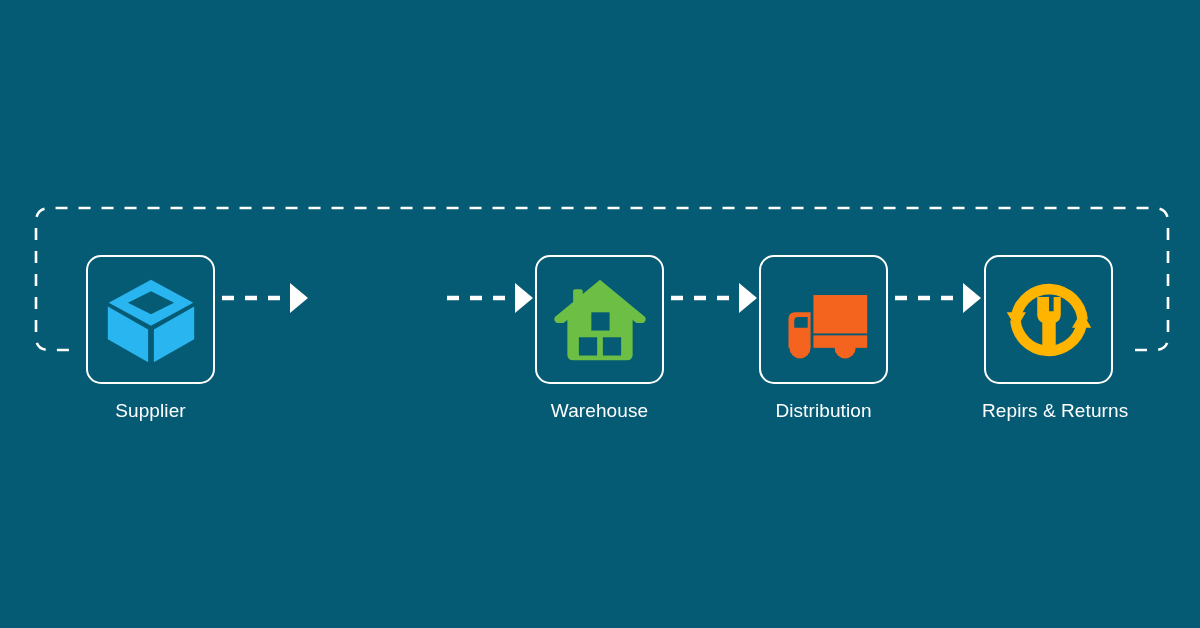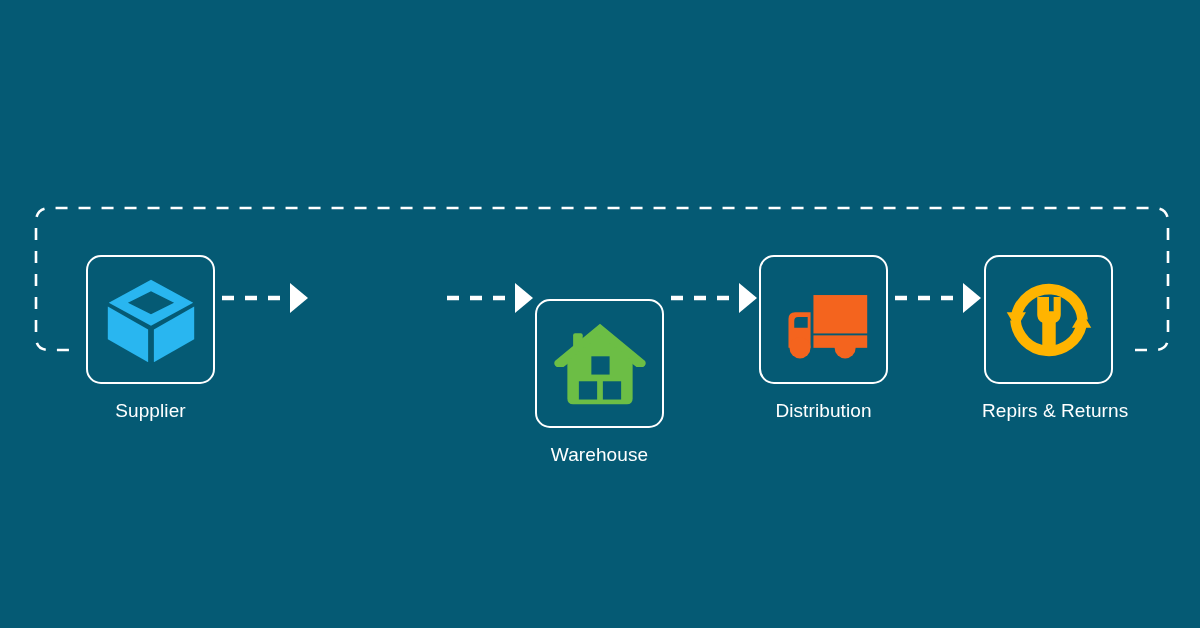--- a/index.html
+++ b/index.html
@@ -73,21 +73,21 @@
     color: #ffffff;
     font-size: 19px;
     line-height: 22px;
     font-family: "Liberation Sans", sans-serif;
     letter-spacing: 0.1px;
     white-space: nowrap;
   }
   
   .n0 { left: 84px;  top: 255px; }
   .n1 { left: 309px; top: 255px; }
-  .n2 { left: 533px; top: 255px; margin-top: 44px; }
+  .n2 { left: 533px; top: 255px; }
   .n3 { left: 757px; top: 255px; }
   .n4 { left: 982px; top: 255px; }
 </style>
 </head>
 <body>
 
 <div id="diagram">
 
   <svg class="loop-layer" viewBox="0 0 1200 628">
     <path d="M 1135 350 L 1155 350 Q 1168 350 1168 337 L 1168 222 Q 1168 208 1154 208 L 50 208 Q 36 208 36 222 L 36 337 Q 36 350 49 350 L 72 350" fill="none" stroke="#ffffff" stroke-width="2.6" stroke-dasharray="12 11" stroke-linecap="butt"></path>

